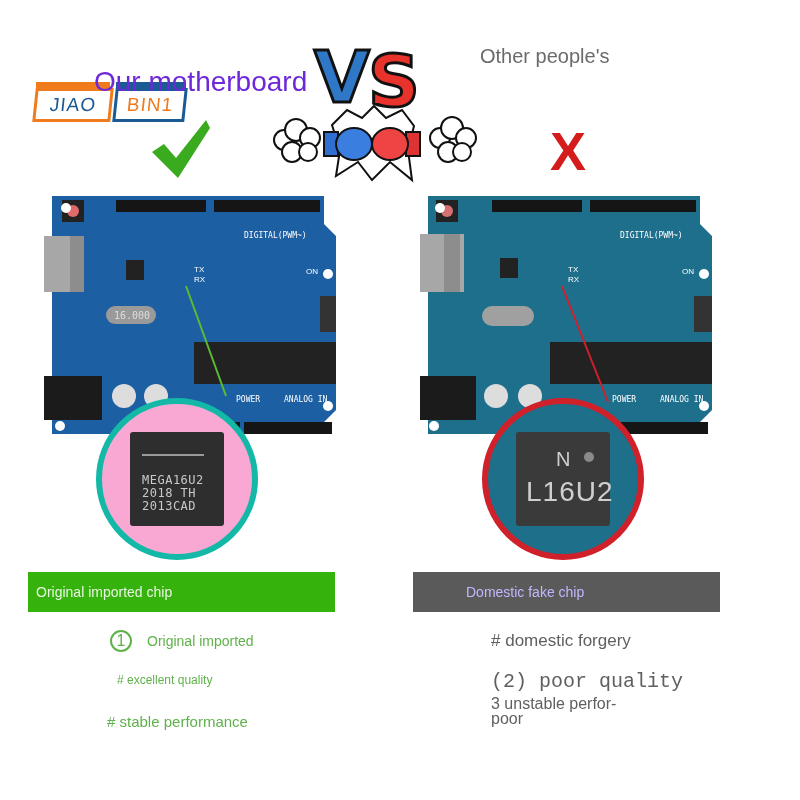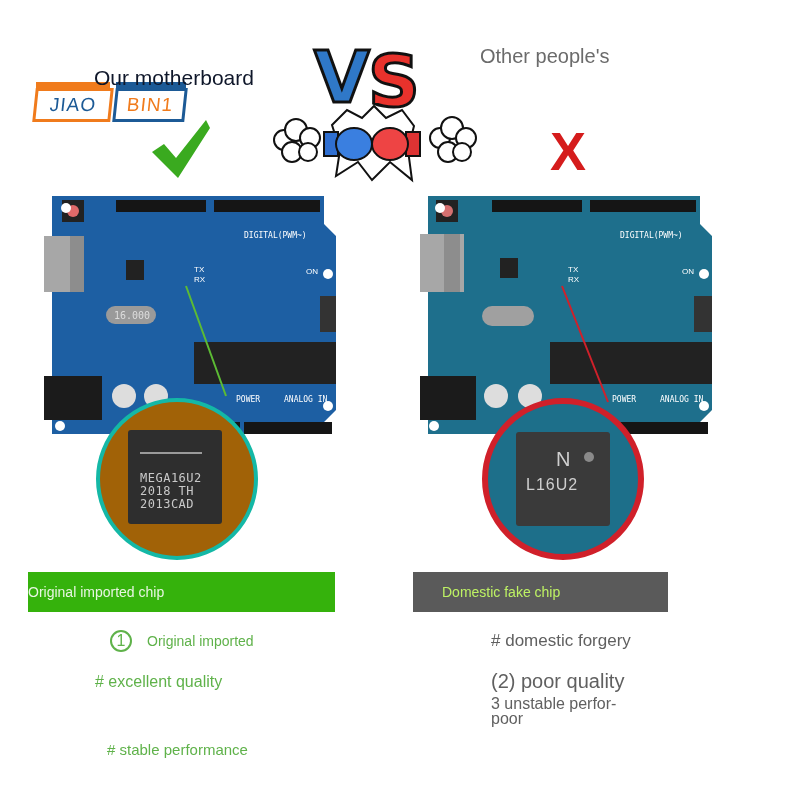--- a/index.html
+++ b/index.html
@@ -7,48 +7,48 @@
   .abs { position:absolute; }
 
   
   .logo { left:34px; top:82px; width:152px; height:46px; }
   .logo-box { position:absolute; top:6px; height:34px; border:3px solid; box-sizing:border-box; font-size:19px; display:flex; align-items:center; justify-content:center; letter-spacing:1px; }
   .logo-left { left:0; width:78px; border-color:#f07b1c; color:#1c5a96; transform:skewX(-6deg); }
   .logo-right { left:80px; width:72px; border-color:#1c5a96; color:#f07b1c; transform:skewX(-6deg); }
   .logo-roof-l { position:absolute; left:2px; top:0; width:74px; height:6px; background:#f07b1c; }
   .logo-roof-r { position:absolute; left:82px; top:0; width:70px; height:6px; background:#1c5a96; }
 
-  .title-left { left:94px; top:66px; font-size:21px; color:#0f172a; }
+  .title-left { left:94px; top:66px; font-size:28px; color:#6d28d9; }
   .title-right { left:480px; top:44px; font-size:20px; color:#6b6b6b; line-height:24px; }
 
   .check { left:150px; top:118px; width:64px; height:62px; }
   .cross { left:550px; top:126px; font-size:54px; font-weight:bold; color:#d51c1c; line-height:50px; }
 
   .vs-wrap { left:262px; top:30px; width:220px; height:160px; }
 
   
   .board { width:292px; height:238px; }
   .board-left { left:44px; top:196px; }
   .board-right { left:420px; top:196px; }
 
   
   .zoom-circle { width:162px; height:162px; border-radius:50%; overflow:hidden; box-sizing:border-box; }
-  .zc-left { left:96px; top:398px; border:4px solid #14b8a6; background:#a16207; }
+  .zc-left { left:96px; top:398px; border:6px solid #14b8a6; background:#f9a8d4; }
   .zc-right { left:482px; top:398px; border:6px solid #d0202a; background:#1d6f8a; }
   .chip { position:absolute; left:28px; top:28px; width:94px; height:94px; background:#2e2e2e; border-radius:3px; }
   .chip-text-l { position:absolute; left:12px; top:42px; font-family:"DejaVu Sans Mono", monospace; font-size:12px; color:#c9c9c9; line-height:13px; letter-spacing:0.5px; }
   .chip-line { position:absolute; left:12px; top:22px; width:62px; height:2px; background:#9a9a9a; }
   .chip-text-r1 { position:absolute; left:40px; top:16px; font-size:20px; color:#cfcfcf; }
-  .chip-text-r2 { position:absolute; left:10px; top:44px; font-size:16px; color:#cfcfcf; letter-spacing:1px; }
+  .chip-text-r2 { position:absolute; left:10px; top:44px; font-size:28px; color:#cfcfcf; letter-spacing:1px; }
   .chip-dot { position:absolute; right:16px; top:20px; width:10px; height:10px; border-radius:50%; background:#8a8a8a; }
 
   
   .banner { top:572px; height:40px; display:flex; align-items:center; font-size:14px; }
-  .banner-left { left:28px; width:307px; background:#35b20c; color:#e8f6e2; padding-left:0; box-sizing:border-box; }
-  .banner-right { left:413px; width:255px; background:#5a5a5a; color:#bef264; padding-left:29px; box-sizing:border-box; }
+  .banner-left { left:28px; width:307px; background:#35b20c; color:#e8f6e2; padding-left:8px; box-sizing:border-box; }
+  .banner-right { left:413px; width:307px; background:#5a5a5a; color:#c4b5fd; padding-left:53px; box-sizing:border-box; }
 
   
   .feat { font-size:15px; }
   .fl { color:#5fb24a; }
   .fr { color:#606060; }
   .circled-one { display:inline-flex; align-items:center; justify-content:center; width:22px; height:22px; border:2px solid #5fb24a; border-radius:50%; font-size:16px; color:#5fb24a; box-sizing:border-box; margin-right:8px; vertical-align:middle; }
 </style>
 </head>
 <body>
 
@@ -187,21 +187,21 @@
   </div>
 </div>
 
 <div class="abs banner banner-left">Original imported chip</div>
 <div class="abs banner banner-right">Domestic fake chip</div>
 
 <div class="abs feat fl" style="left:110px; top:630px; display:flex; align-items:center;">
   <span class="circled-one">1</span>
   <span style="font-size:14px;margin-left:7px;">Original imported</span>
 </div>
-<div class="abs feat fl" style="left:95px; top:673px; font-size:16px;"># excellent quality</div>
-<div class="abs feat fl" style="left:107px; top:713px; font-size:15px;margin-top:28px;"># stable performance</div>
+<div class="abs feat fl" style="left:117px; top:673px; font-size:12px;"># excellent quality</div>
+<div class="abs feat fl" style="left:107px; top:713px; font-size:15px;"># stable performance</div>
 
 <div class="abs feat fr" style="left:491px; top:631px; font-size:17px;"># domestic forgery</div>
-<div class="abs feat fr" style="left:491px; top:670px; font-size:20px;">(2) poor quality</div>
+<div class="abs feat fr" style="left:491px; top:670px; font-size:20px;font-family:Liberation Mono, monospace;">(2) poor quality</div>
 <div class="abs feat fr" style="left:491px; top:696px; font-size:16px; line-height:15px;">
   <div>3 unstable perfor-</div>
   <div>poor</div>
 </div>
 
 </body></html>

